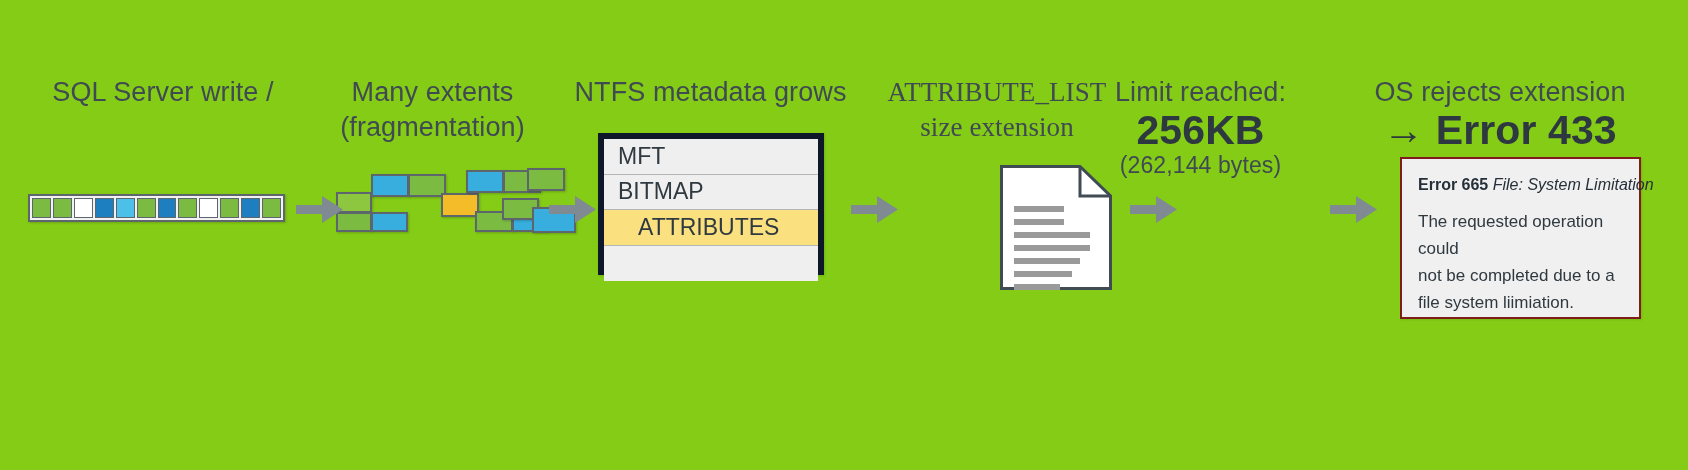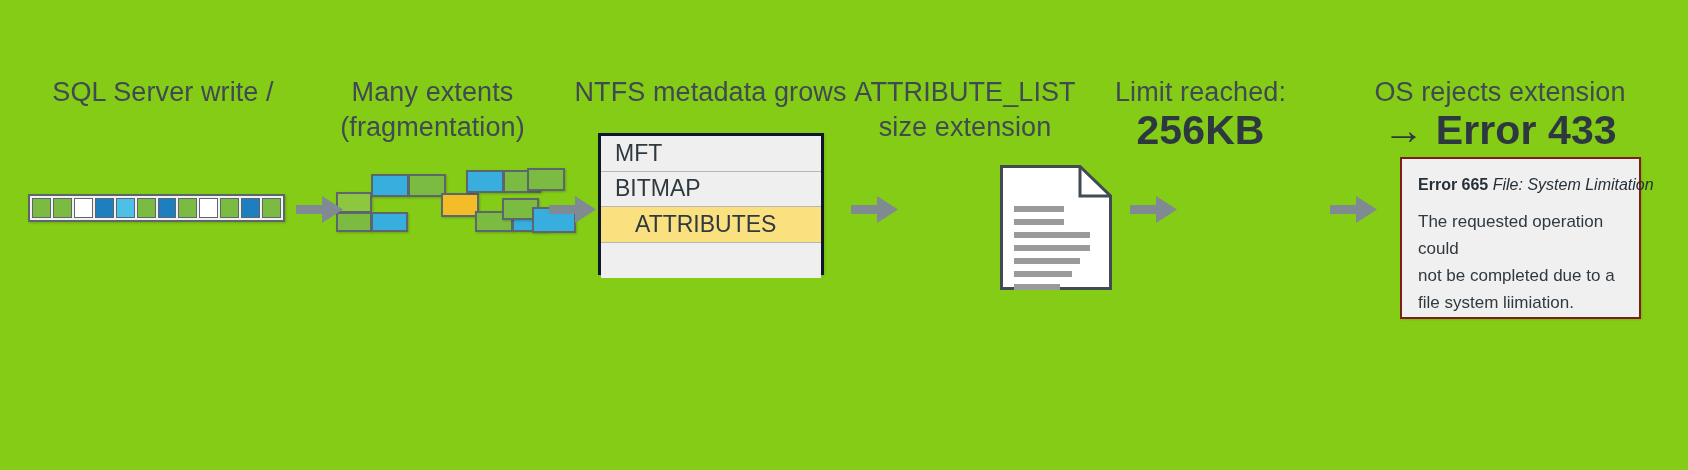--- a/index.html
+++ b/index.html
@@ -63,21 +63,21 @@
     position: absolute;
     border: 2px solid #5d666d;
     box-shadow: 1px 1px 2px rgba(0,0,0,0.2);
   }
 
   
   #ntfs-table {
     position: absolute;
     left: 598px; top: 133px;
     width: 226px; height: 142px;
-    border: 3px solid #0f172a;
+    border: 6px solid #0f172a;
     background: #efefef;
     box-shadow: 1px 1px 2px rgba(0,0,0,0.12);
   }
   #ntfs-table .row {
     height: 35.5px;
     border-bottom: 1px solid #b6b6b6;
     display: flex;
     align-items: center;
     padding-left: 14px;
     font-size: 23px;
@@ -125,28 +125,29 @@
 
   <div class="heading" style="left:325px; top:75px; width:215px;">
     <span>Many extents</span>
     <span class="l2">(fragmentation)</span>
   </div>
 
   <div class="heading" style="left:573px; top:75px; width:275px;">
     <span>NTFS metadata grows</span>
   </div>
 
-  <div class="heading" style="left:840px; top:75px; width:250px;">
+  <div class="heading" style="left:872px; top:75px; width:250px;font-family:Liberation Serif, serif;">
     <span>ATTRIBUTE_LIST</span>
     <span class="l2">size extension</span>
   </div>
 
   <div class="heading" style="left:1078px; top:75px; width:245px;">
     <span>Limit reached:</span>
     <span class="big">256KB</span>
+    <span class="small">(262,144 bytes)</span>
   </div>
 
   <div class="heading" style="left:1335px; top:75px; width:330px;">
     <span>OS rejects extension</span>
     <span class="big">→ Error 433</span>
   </div>
 
   <div id="file-bar">
       <div class="seg" style="background: rgb(124, 187, 66);"></div>
       <div class="seg" style="background: rgb(124, 187, 66);"></div>

